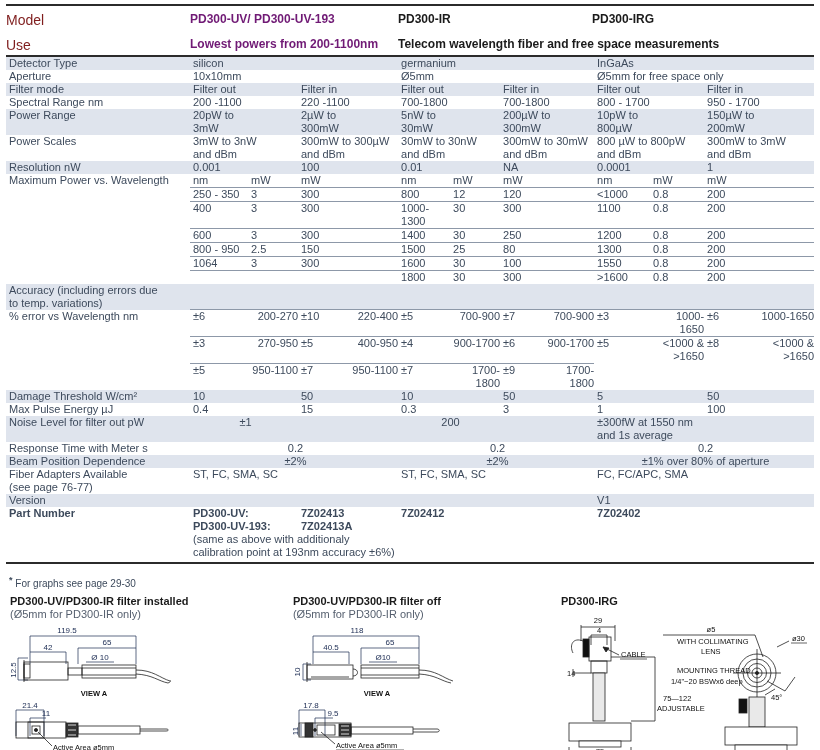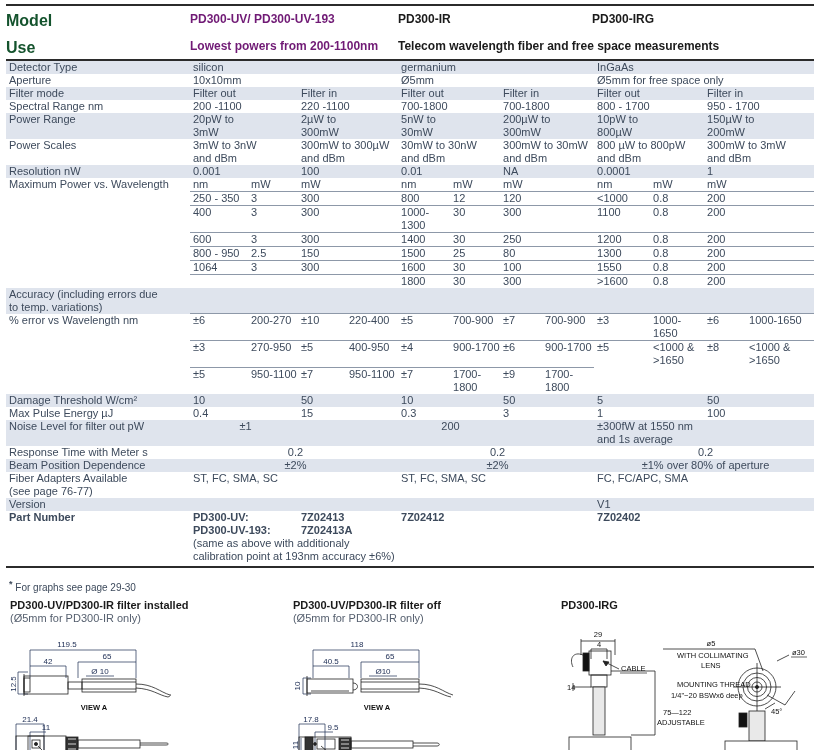--- a/index.html
+++ b/index.html
@@ -12,57 +12,57 @@
     font-size: 11px;
     overflow: hidden;
     position: relative;
   }
   .page { width:820px; height:750px; position:relative; padding: 0 6px; }
 
   
   .rule-top { height:2px; background:#2b2b2b; margin: 4px 0 0 0; }
   .hdr { display:flex; padding: 6px 0 2px 0; }
   .hdr-row { display:flex; width:100%; }
-  .hdr-lbl { width:184px; flex:0 0 184px; font-weight:bold; color:#14532d; font-size:16px; }
+  .hdr-lbl { width:184px; flex:0 0 184px; font-weight:normal; color:#7f1d1d; font-size:14px; }
   .hdr-c1 { width:208px; flex:0 0 208px; font-weight:bold; color:#701a75; font-size:12px; }
   .hdr-c2 { width:194px; flex:0 0 194px; font-weight:bold; color:#1b1b1b; font-size:12px; }
   .hdr-c3 { flex:1 1 auto; font-weight:bold; color:#1b1b1b; font-size:12px; line-height:1.22; }
   .hdr-sp { height:9px; }
   .rule-thick { height:2px; background:#2b2b2b; }
 
   
   table.spec { width:808px; border-collapse:collapse; table-layout:fixed; }
   table.spec td {
     vertical-align: top;
     padding: 0 0 0 3px;
     font-size: 11px;
     line-height: 1.18;
     color: #3d4a5c;
     height: 13px;
   }
   .sh { background:#dfe4ed; }         
   .wh { background:#ffffff; }
   .lbl { padding-left: 3px; }
   .ctr { text-align:center; }
-  .rt  { text-align:left; padding-right:4px; }
+  .rt  { text-align:right; padding-right:4px; }
   .bd  { font-weight:bold; color:#1b1b1b; }
   .nb { border-top:1px solid #8d98a8; }
 
   
   .note { font-size:10px; color:#3d4a5c; padding: 3px 0 0 3px; margin-top: 8px; }
   .note b { font-size:9px; vertical-align:super; }
 
   
   .diagrams { display:flex; padding: 6px 0 0 2px; }
   .dg { position:relative; }
   .dg1 { width:285px; }
   .dg2 { width:270px; }
   .dg3 { width:255px; }
   .dg-title { font-weight:bold; color:#1b1b1b; font-size:11px; margin:0 0 1px 2px; }
-  .dg-sub { color:#555f6e; font-size:11px; margin:0 0 14px 2px; }
+  .dg-sub { color:#555f6e; font-size:11px; margin:0 0 4px 2px; }
   svg { display:block; }
   .svgtxt { font-family:"Liberation Sans", sans-serif; font-size:8px; fill:#1b2b52; }
   .svgtxt2 { font-family:"Liberation Sans", sans-serif; font-size:7.5px; fill:#111; }
 </style>
 </head>
 <body>
 
 <div class="page">
 
   <div class="rule-top"></div>

